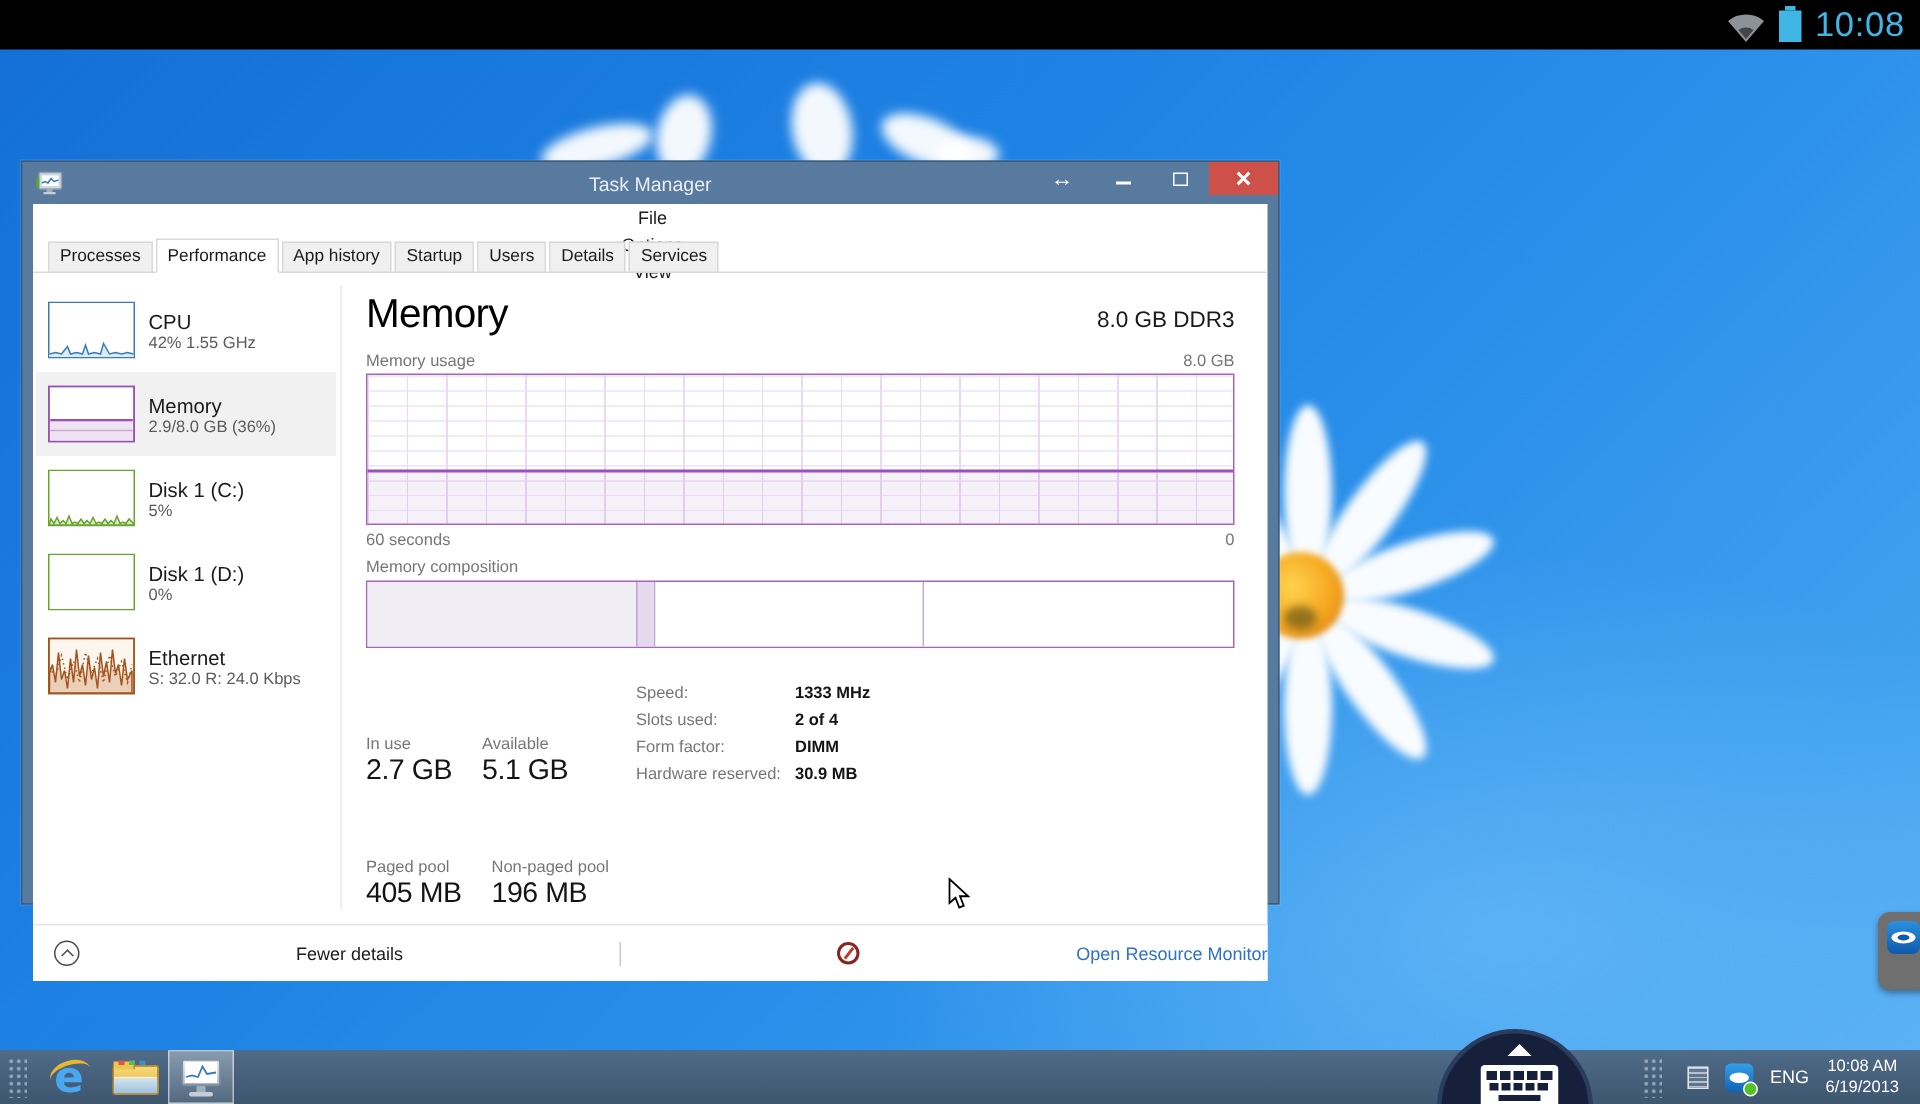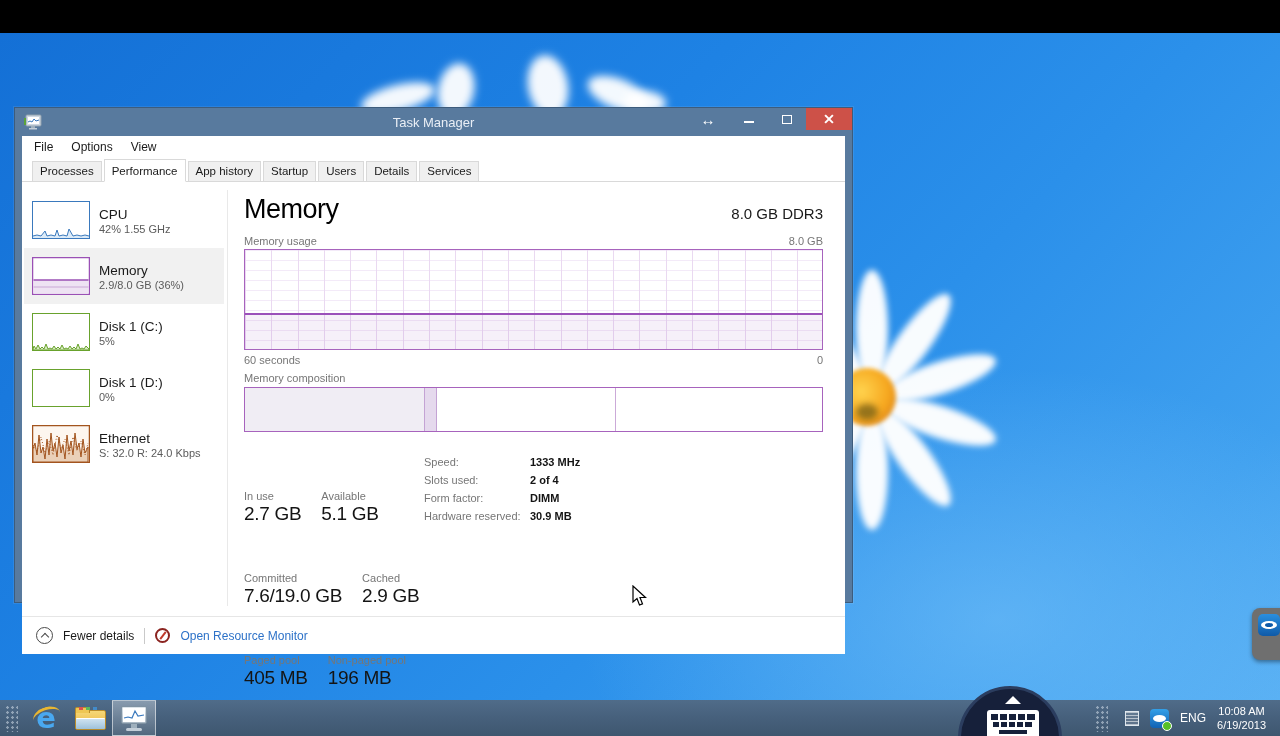--- a/index.html
+++ b/index.html
@@ -48,21 +48,21 @@
   .tb-btn { width:38px; display:flex; align-items:center; justify-content:center; color:#fff; font-size:13px; }
   .tb-btn.resize { width:44px; font-size:15px; }
   .tb-min { width:10px; height:2px; background:#fff; margin-top:6px; }
   .tb-max { width:10px; height:9px; border:1.5px solid #fff; }
   .tb-close { width:46px; background:#cd5148; position:relative; }
   .tb-close i { position:absolute; left:50%; top:50%; width:11px; height:2px; background:#fff; }
   .tb-close i:first-child { transform:translate(-50%,-50%) rotate(45deg); }
   .tb-close i:last-child  { transform:translate(-50%,-50%) rotate(-45deg); }
 
   .winbody { background:#fff; height:518px; display:flex; flex-direction:column; position:relative; }
-  .menubar { height:21px; display:flex; align-items:center; padding-left:3px; font-size:12px; color:#1a1a1a; }
+  .menubar { height:21px; display:flex; align-items:center; padding-left:3px; font-size:12px; color:#1a1a1a;flex-direction:column; }
   .menubar span { padding:2px 9px; }
   .tabstrip { height:25px; display:flex; align-items:flex-end; padding-left:10px; position:relative; }
   .tabstrip::after { content:""; position:absolute; left:0; right:0; bottom:0; height:1px; background:#d9d9d9; }
   .tab { position:relative; font-size:11.5px; color:#1a1a1a; background:#f0f0f0; border:1px solid #d9d9d9;
     padding:3px 7px 4px; margin-right:2px; z-index:1; }
   .tab.active { background:#fff; border-bottom-color:#fff; z-index:3; padding-top:5px; }
 
   .content { flex:1; position:relative; }
   .vdivider { position:absolute; left:205px; top:8px; bottom:48px; width:1px; background:#e9e9e9; }
 
@@ -97,21 +97,21 @@
   .stat-row { display:flex; gap:20px; margin-bottom:9px; }
   .stat-label { font-size:11px; color:#767676; margin-bottom:1px;margin-top:38px; }
   .stat-value { font-size:19px; font-weight:300; color:#141414; letter-spacing:-0.3px; }
   .details { position:absolute; left:180px; top:262px; font-size:11px; }
   .det-row { display:flex; margin-bottom:6px; }
   .det-label { width:106px; color:#767676; }
   .det-value { color:#141414; font-weight:bold; }
 
   
   .footer { position:absolute; left:0; right:0; bottom:0; height:38px; border-top:1px solid #e6e6e6;
-    display:flex; align-items:center; gap:10px; padding-left:14px; background:#fff; }
+    display:flex; align-items:center; gap:10px; padding-left:14px; background:#fff;justify-content:space-between; }
   .chev-circle { width:17px; height:17px; border:1.5px solid #4a4a4a; border-radius:50%; position:relative; }
   .chev-circle::after { content:""; position:absolute; left:4.5px; top:6px; width:5px; height:5px;
     border-left:1.5px solid #4a4a4a; border-top:1.5px solid #4a4a4a; transform:rotate(45deg); }
   .f-text { font-size:12px; color:#1a1a1a; }
   .f-sep { width:1px; height:16px; background:#c9c9c9; }
   .resmon-ic { width:15px; height:15px; border:2px solid #8b2420; border-radius:50%; position:relative; background:#fff; }
   .resmon-ic::after { content:""; position:absolute; left:5px; top:1px; width:2px; height:9px; background:#c0392b; transform:rotate(38deg); }
   .f-link { font-size:12px; color:#2d72c8; }
 
   
@@ -155,20 +155,28 @@
   .tv-tray::after { content:""; position:absolute; right:-3px; bottom:-3px; width:8px; height:8px; border-radius:50%;
     background:#57c027; border:1px solid #fff; }
   .lang { color:#fff; font-size:12px; }
   .clock { color:#fff; font-size:11px; text-align:center; line-height:14px; padding-right:4px; }
 </style>
 </head>
 <body>
 
 <div class="screen">
 
+  <div class="android-bar">
+    <svg width="26" height="22" viewBox="0 0 26 22">
+      <path d="M1 8 L13 22 L25 8 A19 19 0 0 0 1 8 Z" fill="#8d9297"></path>
+      <path d="M8 14 L13 20 L18 14 A8.5 8.5 0 0 0 8 14 Z" fill="#42464b"></path>
+    </svg>
+    <div class="a-batt"></div>
+    <span class="a-time">10:08</span>
+  </div>
 
   <div class="desktop">
     <div class="petal" style="left:360px; top:52px; width:76px; height:26px; transform:rotate(-14deg);"></div>
     <div class="petal" style="left:438px; top:30px; width:36px; height:54px; transform:rotate(12deg);"></div>
     <div class="petal" style="left:528px; top:22px; width:40px; height:62px; transform:rotate(-10deg);"></div>
     <div class="petal" style="left:586px; top:46px; width:64px; height:30px; transform:rotate(22deg);"></div>
     <div class="petal" style="left:624px; top:58px; width:42px; height:22px; transform:rotate(4deg);"></div>
     <div class="daisy">
       <div class="d-petal" style="transform:rotate(0deg);"></div>
       <div class="d-petal" style="transform:rotate(36deg);"></div>
@@ -326,30 +334,20 @@
                 <div class="stat-label">In use</div>
                 <div class="stat-value">2.7 GB</div>
               </div>
               <div>
                 <div class="stat-label">Available</div>
                 <div class="stat-value">5.1 GB</div>
               </div>
             </div>
             <div class="stat-row">
               <div>
-                <div class="stat-label">Committed</div>
-                <div class="stat-value">7.6/19.0 GB</div>
-              </div>
-              <div>
-                <div class="stat-label">Cached</div>
-                <div class="stat-value">2.9 GB</div>
-              </div>
-            </div>
-            <div class="stat-row">
-              <div>
                 <div class="stat-label">Paged pool</div>
                 <div class="stat-value">405 MB</div>
               </div>
               <div>
                 <div class="stat-label">Non-paged pool</div>
                 <div class="stat-value">196 MB</div>
               </div>
             </div>
           </div>
 

